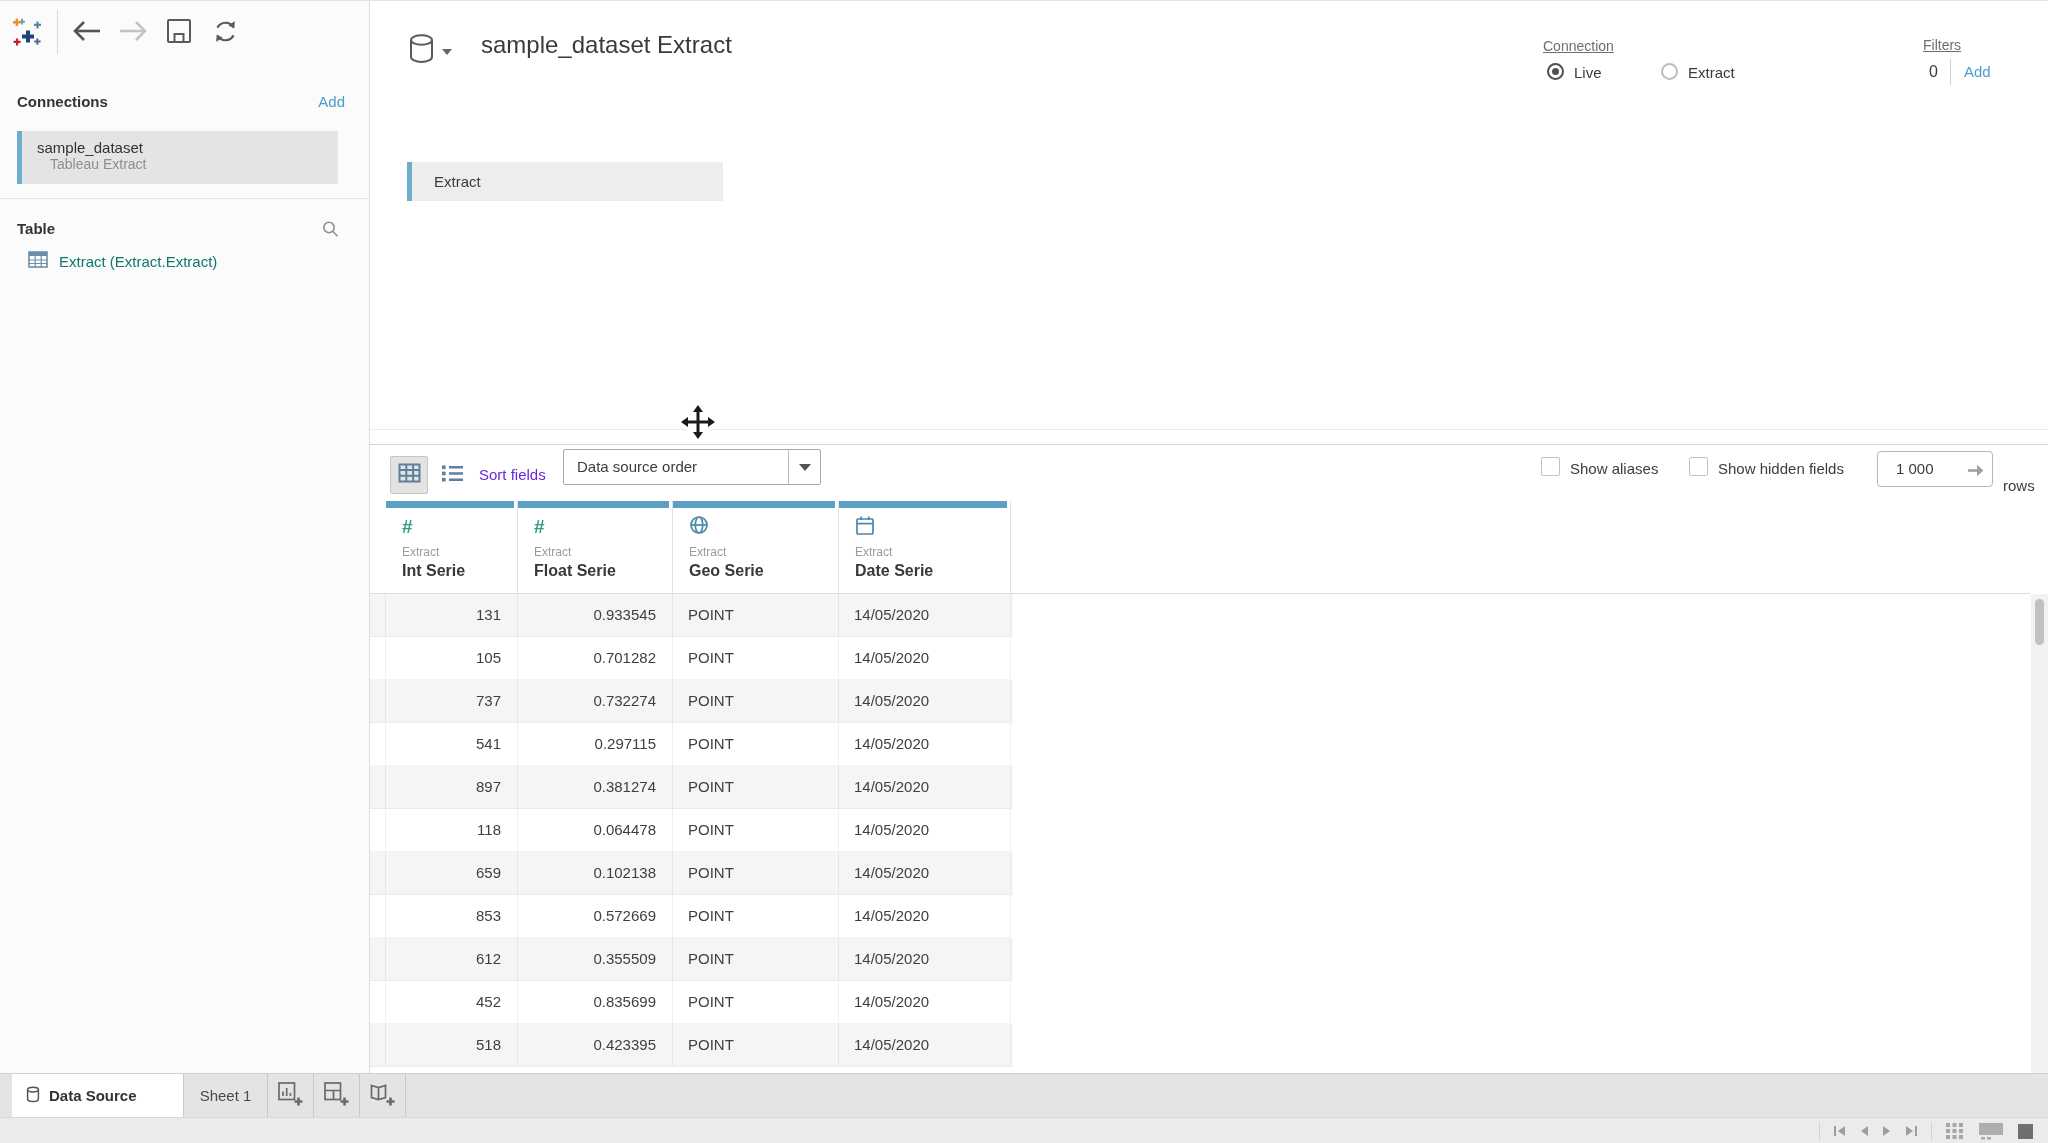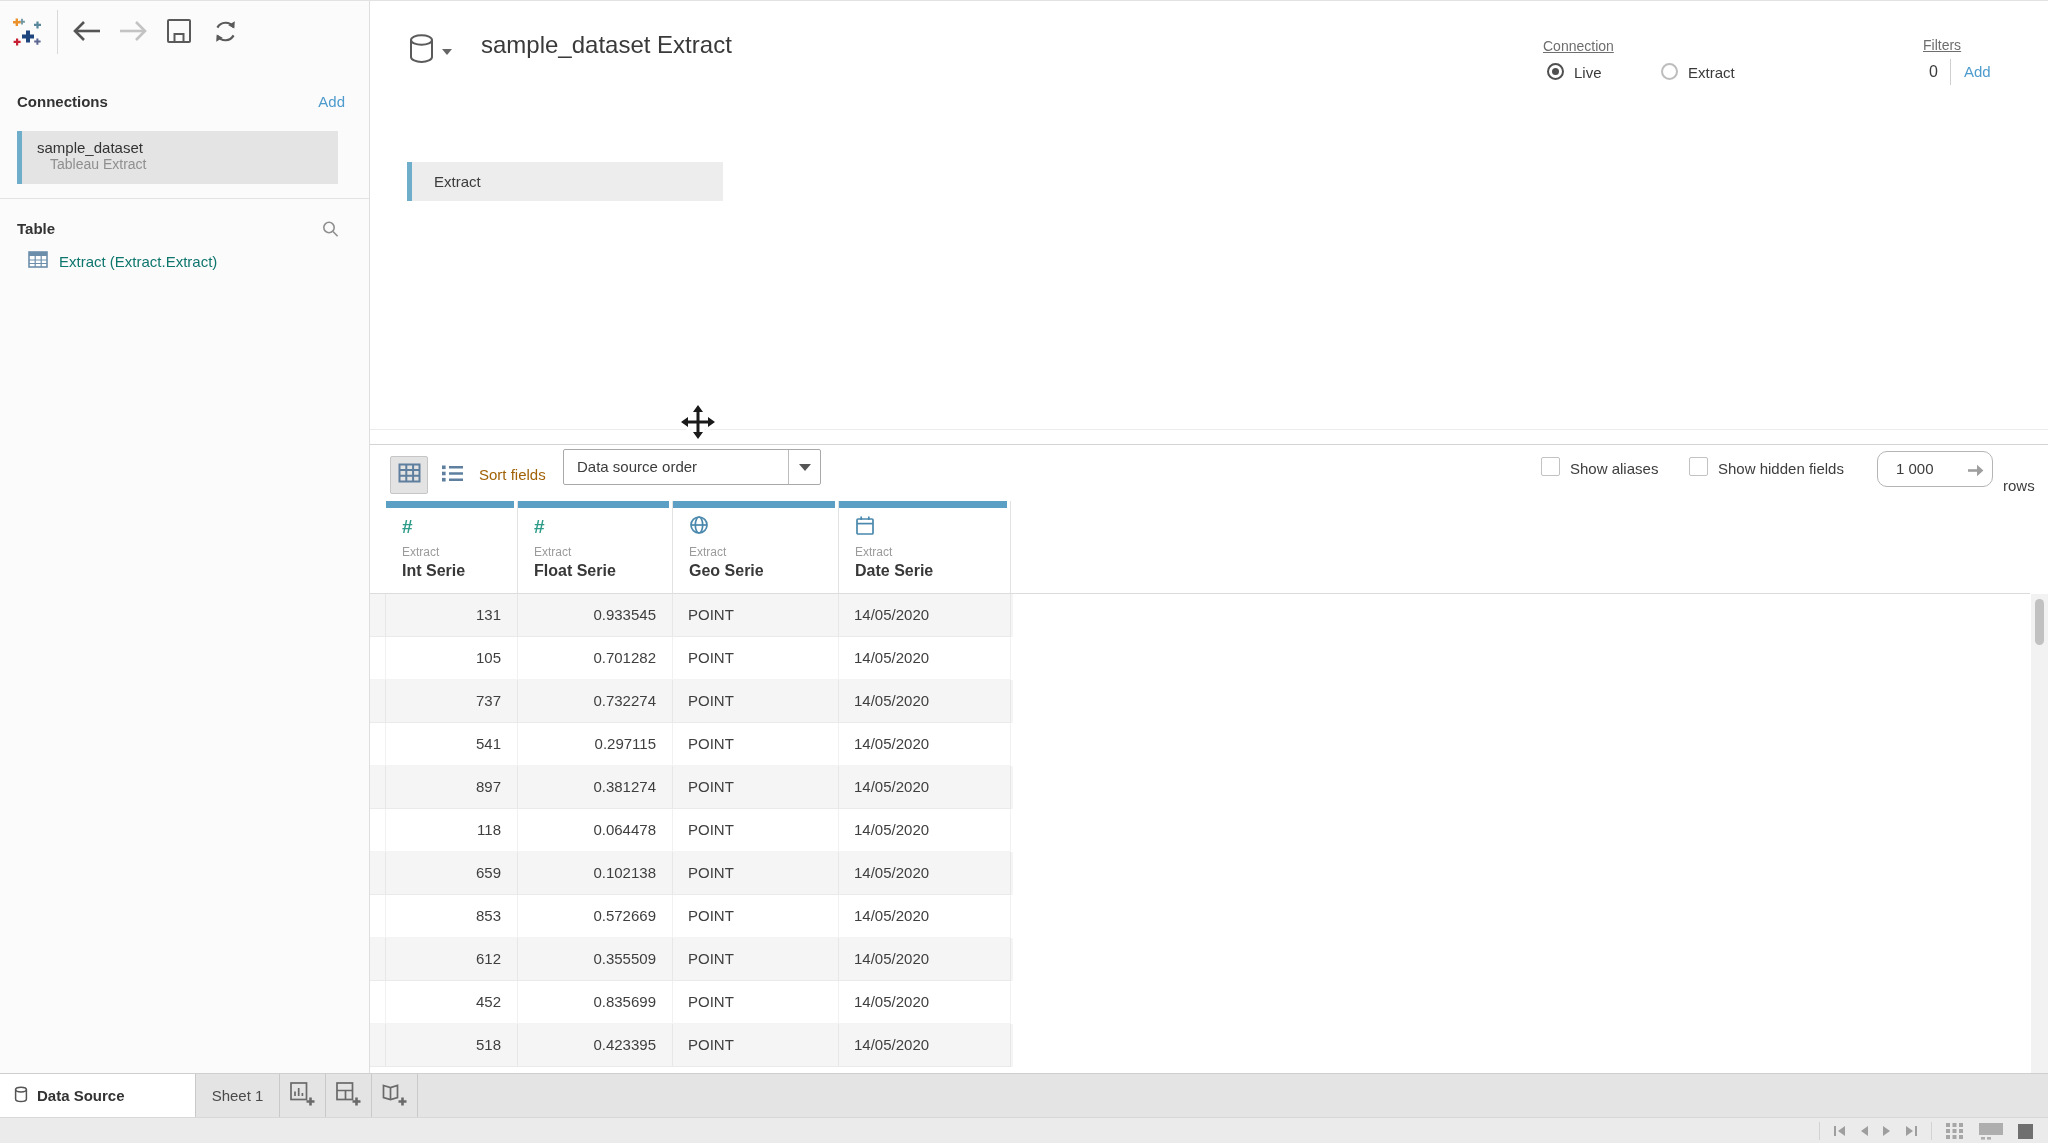--- a/index.html
+++ b/index.html
@@ -48,28 +48,28 @@
   .extract-chip{position:absolute;left:407px;top:161px;width:316px;height:39px;background:#ededed;border-left:5px solid #6FAECB;
       box-sizing:border-box;line-height:39px;padding-left:22px;font-size:15px;color:#3c3c3c;cursor:pointer;}
   .canvas-split{position:absolute;left:370px;top:428px;width:1678px;height:1px;background:#ececec;}
   .panel-top-border{position:absolute;left:370px;top:443px;width:1678px;height:1px;background:#d4d4d4;}
   .move-cursor{position:absolute;left:679px;top:402px;}
 
   
   .view-btn{position:absolute;top:455px;width:38px;height:38px;display:flex;align-items:center;justify-content:center;cursor:pointer;box-sizing:border-box;}
   .view-btn.sel{left:390px;background:#e3e3e3;border:1px solid #c6c6c6;border-radius:2px;}
   .view-btn.plain{left:433px;}
-  .sort-fields-label{position:absolute;left:479px;top:465px;font-size:15px;color:#a16207;}
+  .sort-fields-label{position:absolute;left:479px;top:465px;font-size:15px;color:#6d28d9;}
   .sort-select{position:absolute;left:563px;top:448px;width:258px;height:36px;background:#fff;border:1px solid #a9a9a9;border-radius:2px;box-sizing:border-box;cursor:pointer;}
   .sort-select .val{position:absolute;left:13px;top:8px;font-size:15px;color:#3c3c3c;}
   .sort-select .caret-box{position:absolute;right:0;top:0;width:31px;height:100%;border-left:1px solid #bdbdbd;display:flex;align-items:center;justify-content:center;}
   .css-caret-down{width:0;height:0;border-left:6px solid transparent;border-right:6px solid transparent;border-top:7px solid #555;}
   .checkbox{position:absolute;top:456px;width:19px;height:19px;background:#fff;border:1px solid #c2c2c2;border-radius:2px;box-sizing:border-box;cursor:pointer;}
   .cb-label{position:absolute;top:459px;font-size:15px;color:#3d3d3d;}
-  .rows-input{position:absolute;left:1877px;top:450px;width:116px;height:36px;background:#fff;border:1px solid #b5b5b5;border-radius:10px;box-sizing:border-box;cursor:text;}
+  .rows-input{position:absolute;left:1877px;top:450px;width:116px;height:36px;background:#fff;border:1px solid #b5b5b5;border-radius:4px;box-sizing:border-box;cursor:text;}
   .rows-input .val{position:absolute;left:18px;top:8px;font-size:15px;color:#3c3c3c;}
   .rows-input .go{position:absolute;right:8px;top:11px;cursor:pointer;}
   .rows-label{position:absolute;left:2003px;top:476px;font-size:15px;color:#3d3d3d;}
 
   
   .grid-header{position:absolute;left:370px;top:500px;height:92px;display:flex;}
   .gh-gutter{width:16px;}
   .gh-cell{position:relative;background:#fff;border-right:1px solid #e2e2e2;box-sizing:border-box;cursor:pointer;}
   .gh-c0{width:132px;} .gh-c1{width:155px;} .gh-c2{width:166px;} .gh-c3{width:172px;}
   .gh-bar{position:absolute;left:0;top:0;right:3px;height:7px;background:#5C9FC4;}
@@ -86,21 +86,21 @@
       font-size:15px;color:#3f3f3f;line-height:42px;overflow:hidden;white-space:nowrap;}
   .gc-gutter{width:16px;}
   .gc-c0{width:132px;} .gc-c1{width:155px;} .gc-c2{width:166px;padding-left:15px;} .gc-c3{width:172px;padding-left:15px;}
   .gc.num{text-align:right;padding-right:16px;}
 
   .v-scroll-track{position:absolute;left:2031px;top:593px;width:17px;height:479px;background:#f2f2f2;cursor:pointer;}
   .v-scroll-thumb{position:absolute;left:4px;top:5px;width:9px;height:46px;background:#c1c1c1;border-radius:5px;cursor:pointer;}
 
   
   .tab-bar{position:absolute;left:0;top:1072px;width:2048px;height:44px;background:#e4e4e4;border-top:1px solid #cfcfcf;box-sizing:border-box;display:flex;}
-  .tab-active{width:196px;background:#fff;border-right:1px solid #c9c9c9;display:flex;align-items:center;gap:9px;padding-left:14px;box-sizing:border-box;font-size:15px;font-weight:bold;color:#333;cursor:pointer;}
+  .tab-active{width:172px;background:#fff;border-right:1px solid #c9c9c9;display:flex;align-items:center;gap:9px;padding-left:14px;box-sizing:border-box;font-size:15px;font-weight:bold;color:#333;cursor:pointer;margin-left:12px;}
   .tab-plain{width:84px;border-right:1px solid #c9c9c9;display:flex;align-items:center;justify-content:center;font-size:15px;color:#4a4a4a;box-sizing:border-box;cursor:pointer;}
   .tab-btn{width:46px;border-right:1px solid #c9c9c9;display:flex;align-items:center;justify-content:center;box-sizing:border-box;cursor:pointer;}
 
   
   .status-bar{position:absolute;left:0;top:1116px;width:2048px;height:27px;background:#ebebeb;border-top:1px solid #d8d8d8;box-sizing:border-box;}
   .sb-right{position:absolute;right:14px;top:0;height:26px;display:flex;align-items:center;gap:13px;}
   .sb-sep{width:1px;height:18px;background:#d2d2d2;}
   .sb-ic{display:flex;align-items:center;justify-content:center;cursor:pointer;}
 </style>
 </head>

